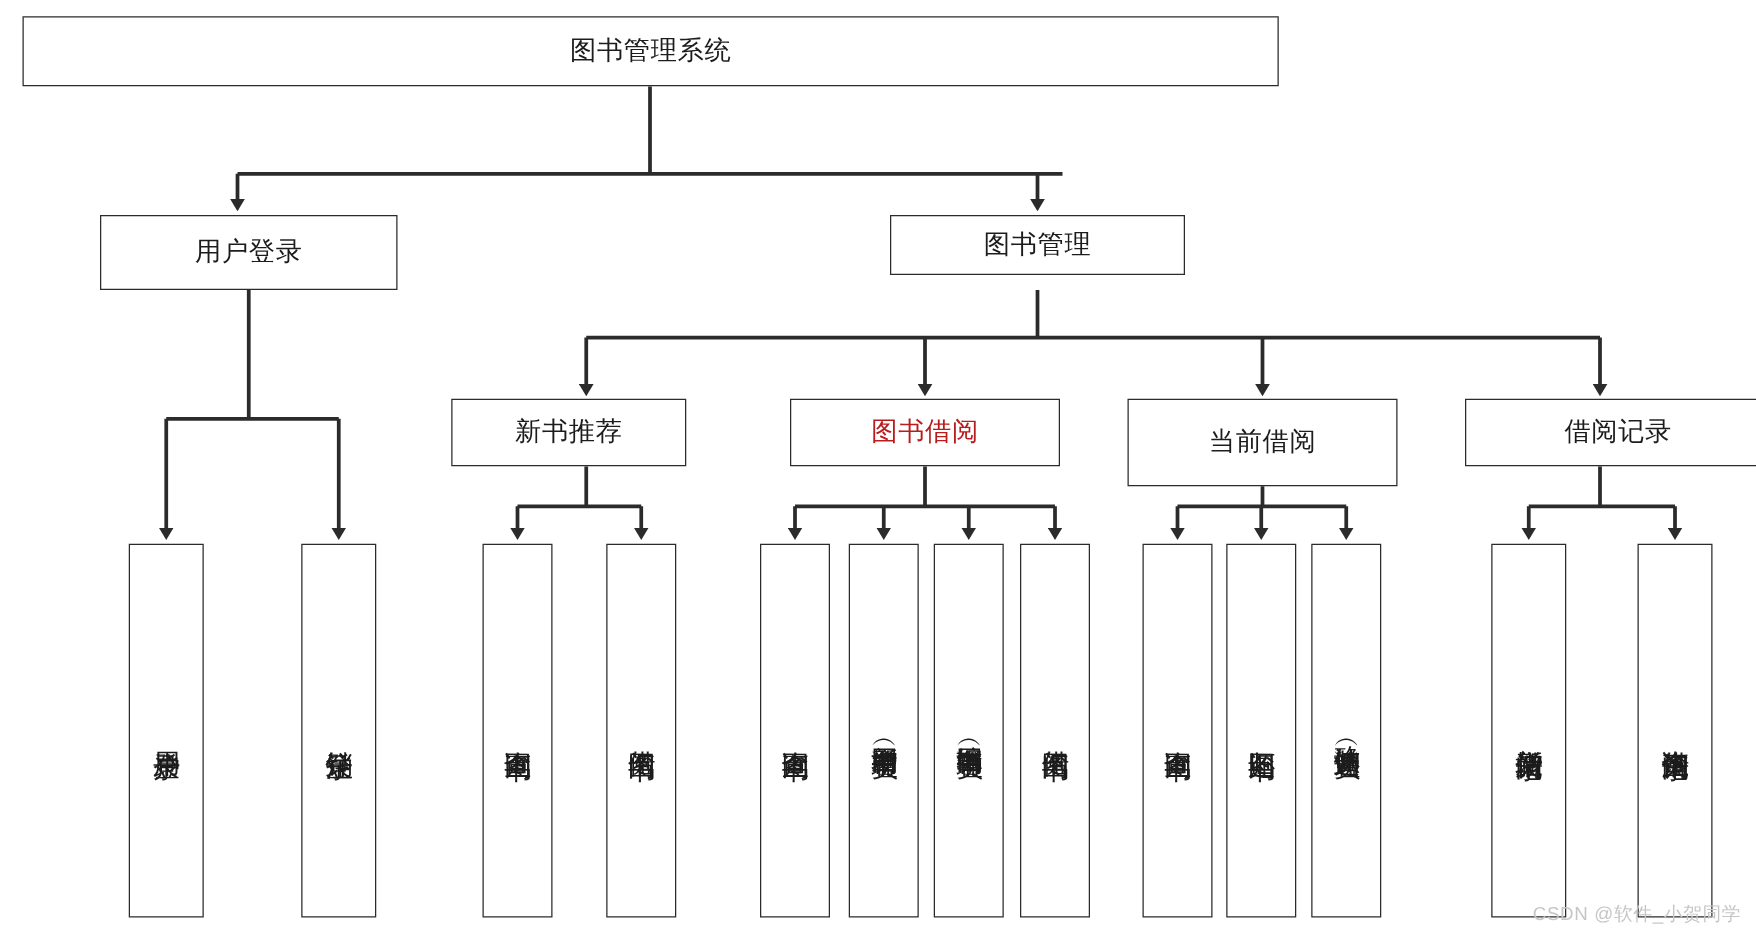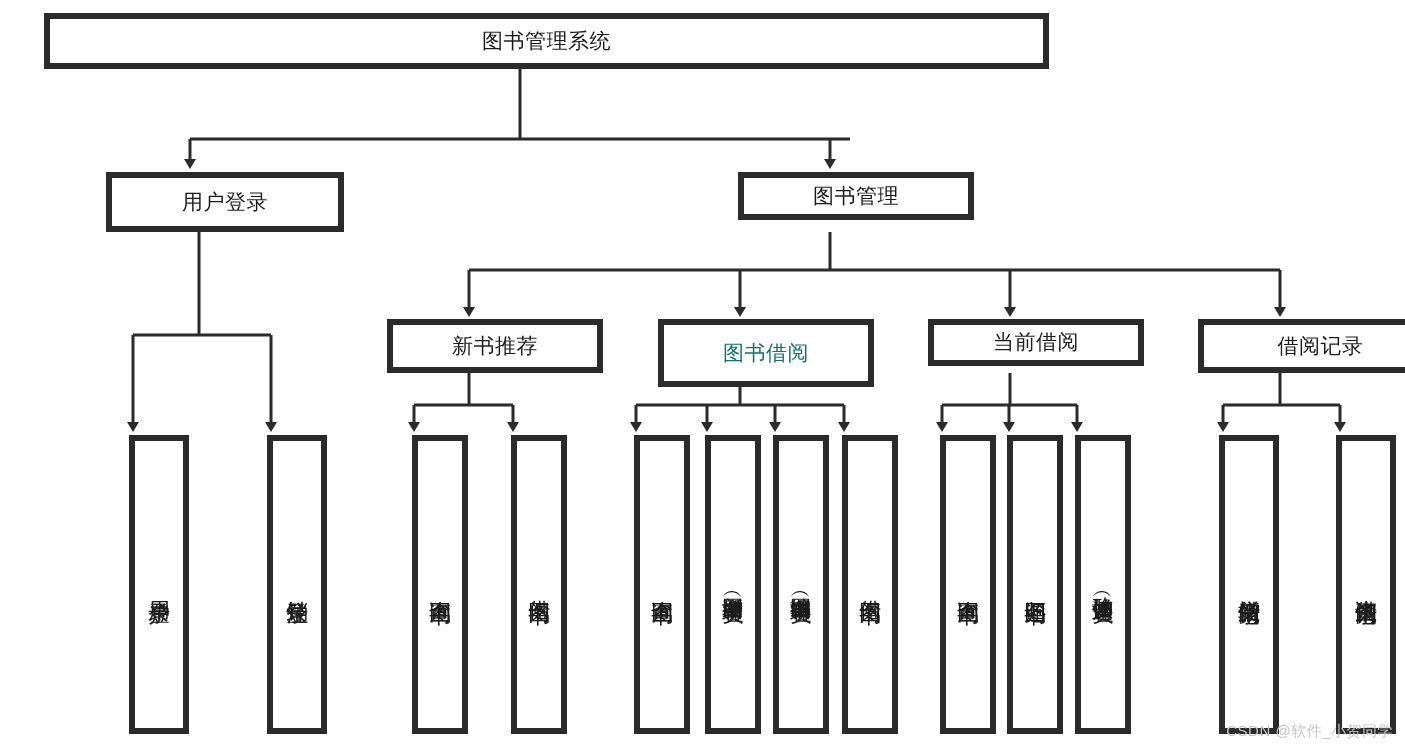--- a/index.html
+++ b/index.html
@@ -23,27 +23,26 @@
   #edges-layer {
     position: absolute;
     left: 0;
     top: 0;
     width: 1405px;
     height: 747px;
   }
   .node {
     position: absolute;
     box-sizing: border-box;
-    border: 6px solid #7f1d1d;
+    border: 1px solid #7f1d1d;
     background: #ffffff;
     display: flex;
     align-items: center;
     justify-content: center;
     color: #1c1c1c;
-    margin-left: 26px;
   }
   .node .label {
     display: block;
     text-align: center;
     line-height: 1.18;
   }
   .node.horizontal .label {
     font-size: 21px;
     letter-spacing: 0.5px;
     white-space: nowrap;
@@ -137,27 +136,27 @@
     <span class="label">图书管理系统</span>
   </div>
 
   <div class="node horizontal" style="left: 80px; top: 172px; width: 238px; height: 60px; border-color: rgb(43, 43, 43); background: rgb(255, 255, 255); color: rgb(28, 28, 28);">
     <span class="label">用户登录</span>
   </div>
   <div class="node horizontal" style="left: 712px; top: 172px; width: 236px; height: 48px; border-color: rgb(43, 43, 43); background: rgb(255, 255, 255); color: rgb(28, 28, 28);">
     <span class="label">图书管理</span>
   </div>
 
-  <div class="node horizontal" style="left: 361px; top: 319px; width: 216px; height: 54px; border-color: rgb(43, 43, 43); background: rgb(255, 255, 255); color: rgb(28, 28, 28);">
+  <div class="node horizontal" style="left: 361px; top: 319px; width: 188px; height: 54px; border-color: rgb(43, 43, 43); background: rgb(255, 255, 255); color: rgb(28, 28, 28);">
     <span class="label">新书推荐</span>
   </div>
-  <div class="node horizontal" style="left: 632px; top: 319px; width: 216px; height: 68px; border-color: rgb(43, 43, 43); background: rgb(255, 255, 255); color: #0f766e;">
+  <div class="node horizontal" style="left: 632px; top: 319px; width: 216px; height: 54px; border-color: rgb(43, 43, 43); background: rgb(255, 255, 255); color: #b91c1c;">
     <span class="label">图书借阅</span>
   </div>
-  <div class="node horizontal" style="left: 902px; top: 319px; width: 216px; height: 47px; border-color: rgb(43, 43, 43); background: rgb(255, 255, 255); color: rgb(28, 28, 28);">
+  <div class="node horizontal" style="left: 902px; top: 319px; width: 216px; height: 70px; border-color: rgb(43, 43, 43); background: rgb(255, 255, 255); color: rgb(28, 28, 28);">
     <span class="label">当前借阅</span>
   </div>
   <div class="node horizontal" style="left: 1172px; top: 319px; width: 245px; height: 54px; border-color: rgb(43, 43, 43); background: rgb(255, 255, 255); color: rgb(28, 28, 28);">
     <span class="label">借阅记录</span>
   </div>
 
   <div class="node vertical" style="left: 103px; top: 435px; width: 60px; height: 299px; border-color: rgb(43, 43, 43); background: rgb(255, 255, 255); color: rgb(28, 28, 28);">
     <span class="label">用户登录</span>
   </div>
   <div class="node vertical" style="left: 241px; top: 435px; width: 60px; height: 299px; border-color: rgb(43, 43, 43); background: rgb(255, 255, 255); color: rgb(28, 28, 28);">

